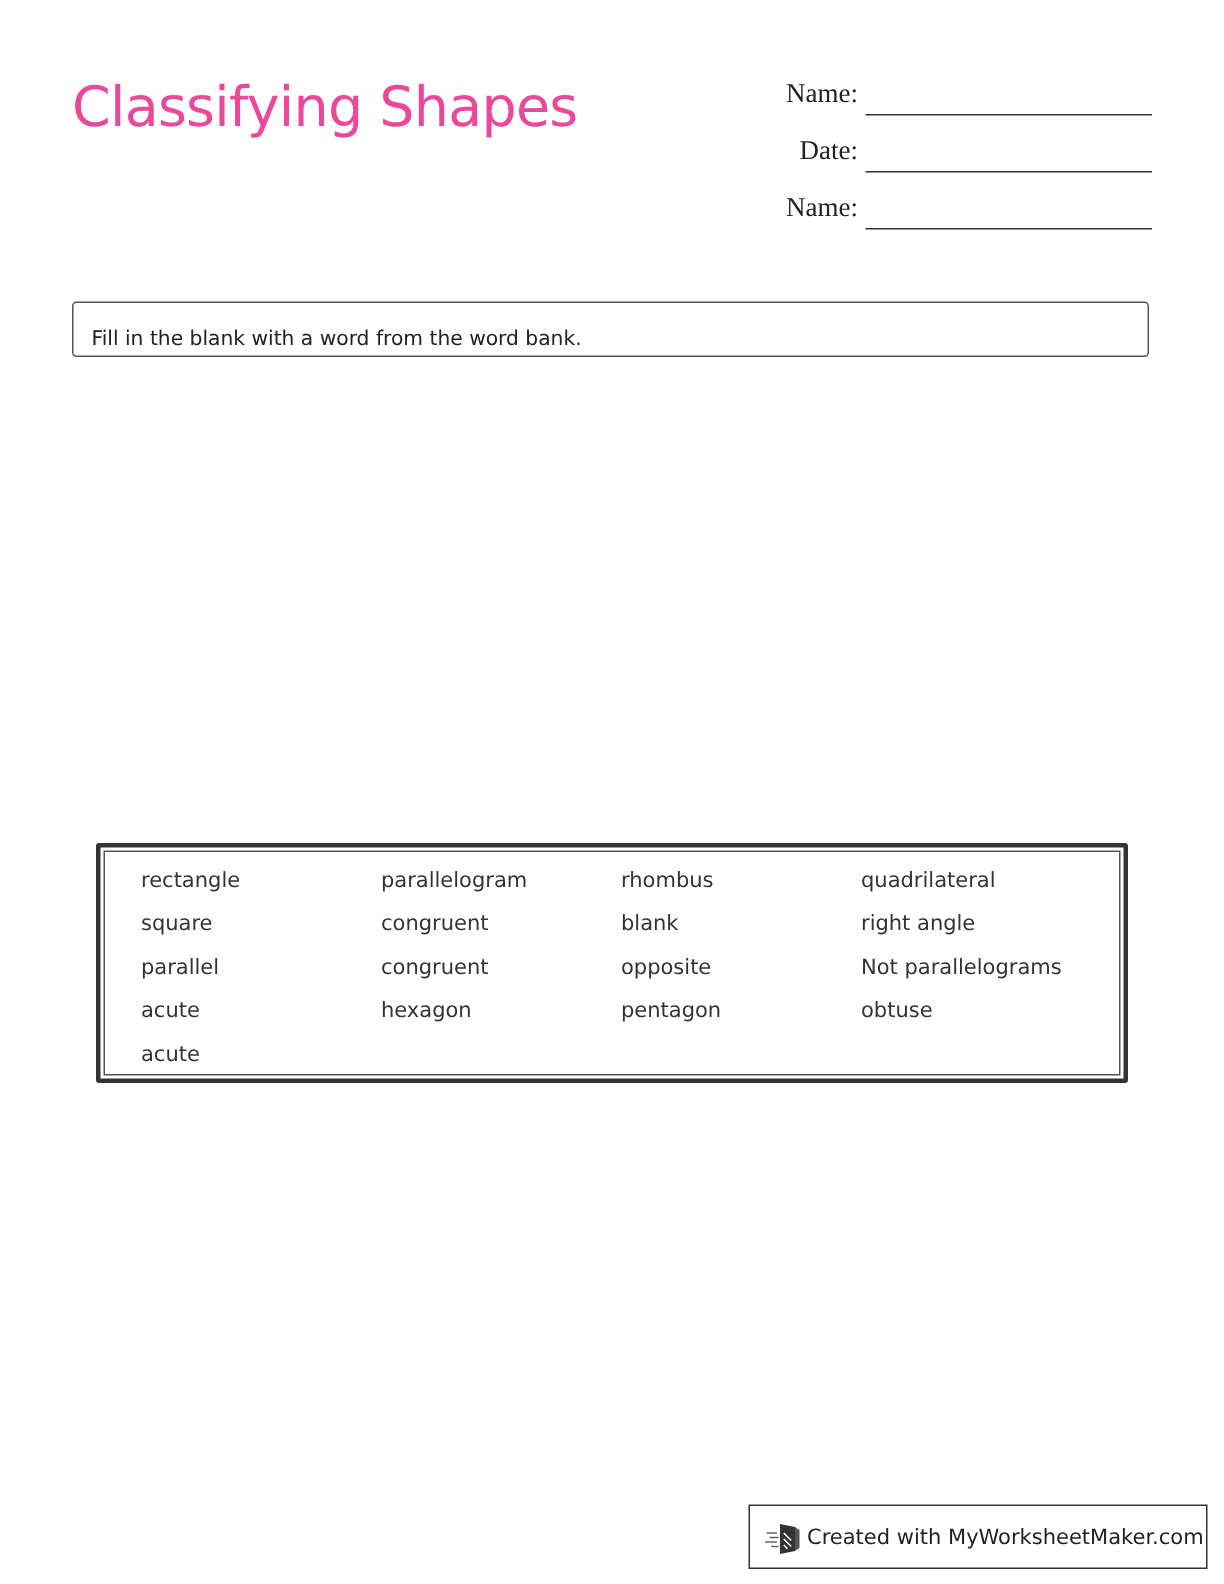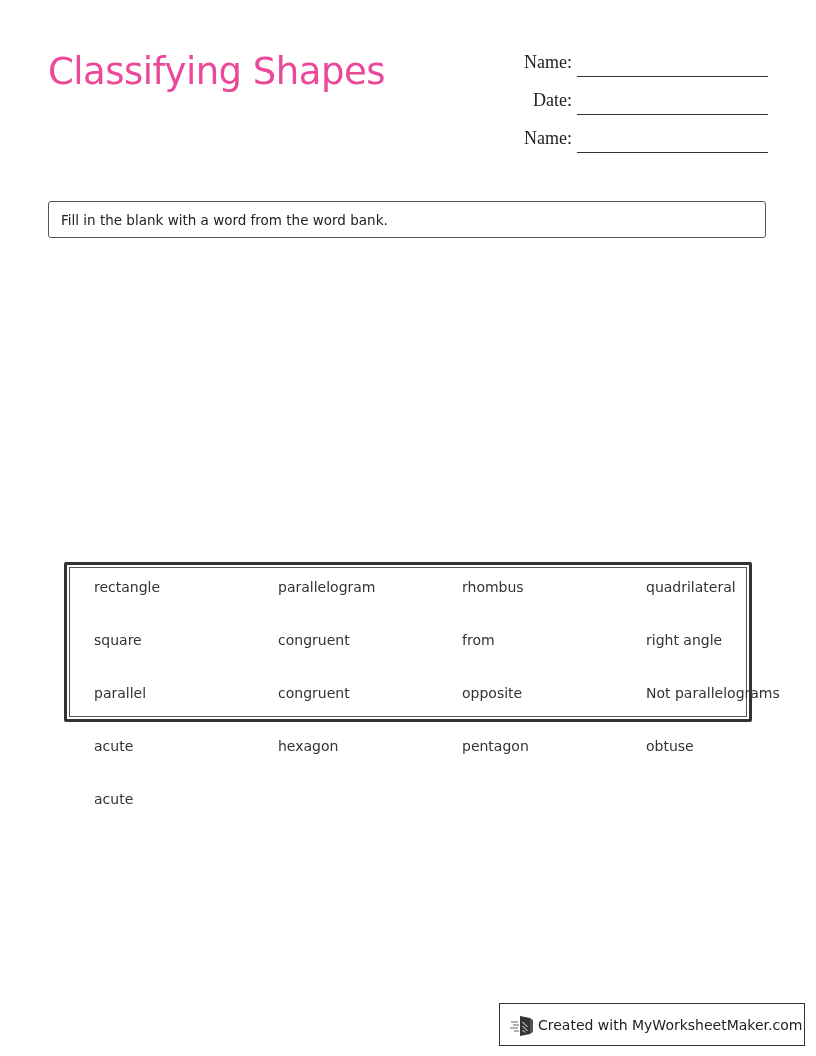--- a/index.html
+++ b/index.html
@@ -54,23 +54,22 @@
     }
     .instructions {
       position: absolute;
       left: 48px;
       top: 201px;
       width: 718px;
       height: 37px;
       border: 1.5px solid #555555;
       border-radius: 3px;
       box-sizing: border-box;
-      padding: 0 12px;
+      padding: 16px 12px;
       display: flex;
-      align-items: center;
       font-family: "DejaVu Sans", sans-serif;
       font-size: 13.5px;
       color: #222222;
     }
     .wordbank-outer {
       position: absolute;
       left: 64px;
       top: 562px;
       width: 688px;
       height: 160px;
@@ -83,21 +82,20 @@
       width: 100%;
       height: 100%;
       box-sizing: border-box;
       border: 1px solid #555555;
       padding: 8px 0 0 24px;
     }
     .wordbank-grid {
       display: grid;
       grid-template-columns: 160px 160px 160px 160px;
       grid-auto-rows: 29px;
-      gap: 24px;
     }
     .word {
       font-family: "DejaVu Sans", sans-serif;
       font-size: 14px;
       color: #333333;
       line-height: 22px;
       white-space: nowrap;
     }
     .footer-badge {
       position: absolute;
@@ -150,21 +148,21 @@
 
 <div class="wordbank-outer">
   <div class="wordbank-inner">
     <div class="wordbank-grid">
       <span class="word">rectangle</span>
       <span class="word">parallelogram</span>
       <span class="word">rhombus</span>
       <span class="word">quadrilateral</span>
       <span class="word">square</span>
       <span class="word">congruent</span>
-      <span class="word">from</span>
+      <span class="word">blank</span>
       <span class="word">right angle</span>
       <span class="word">parallel</span>
       <span class="word">congruent</span>
       <span class="word">opposite</span>
       <span class="word">Not parallelograms</span>
       <span class="word">acute</span>
       <span class="word">hexagon</span>
       <span class="word">pentagon</span>
       <span class="word">obtuse</span>
       <span class="word">acute</span>

